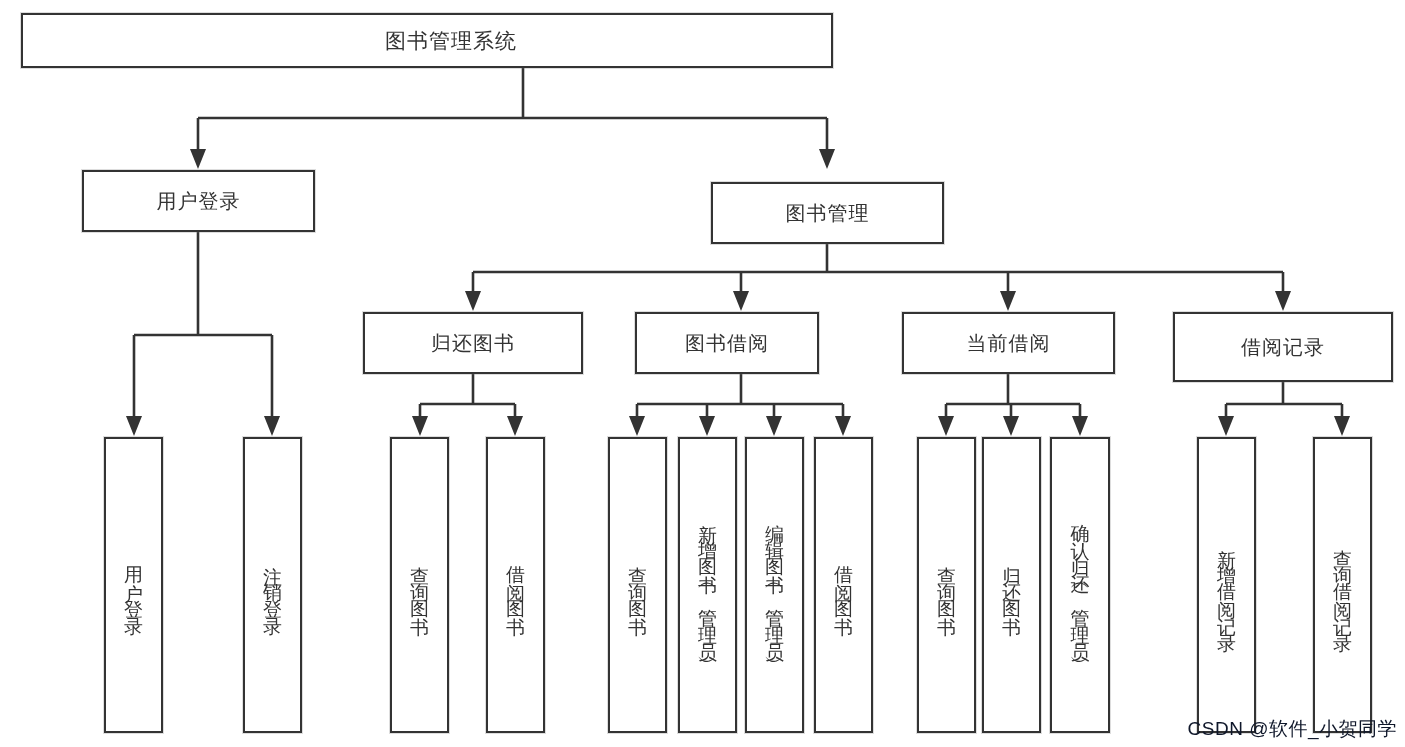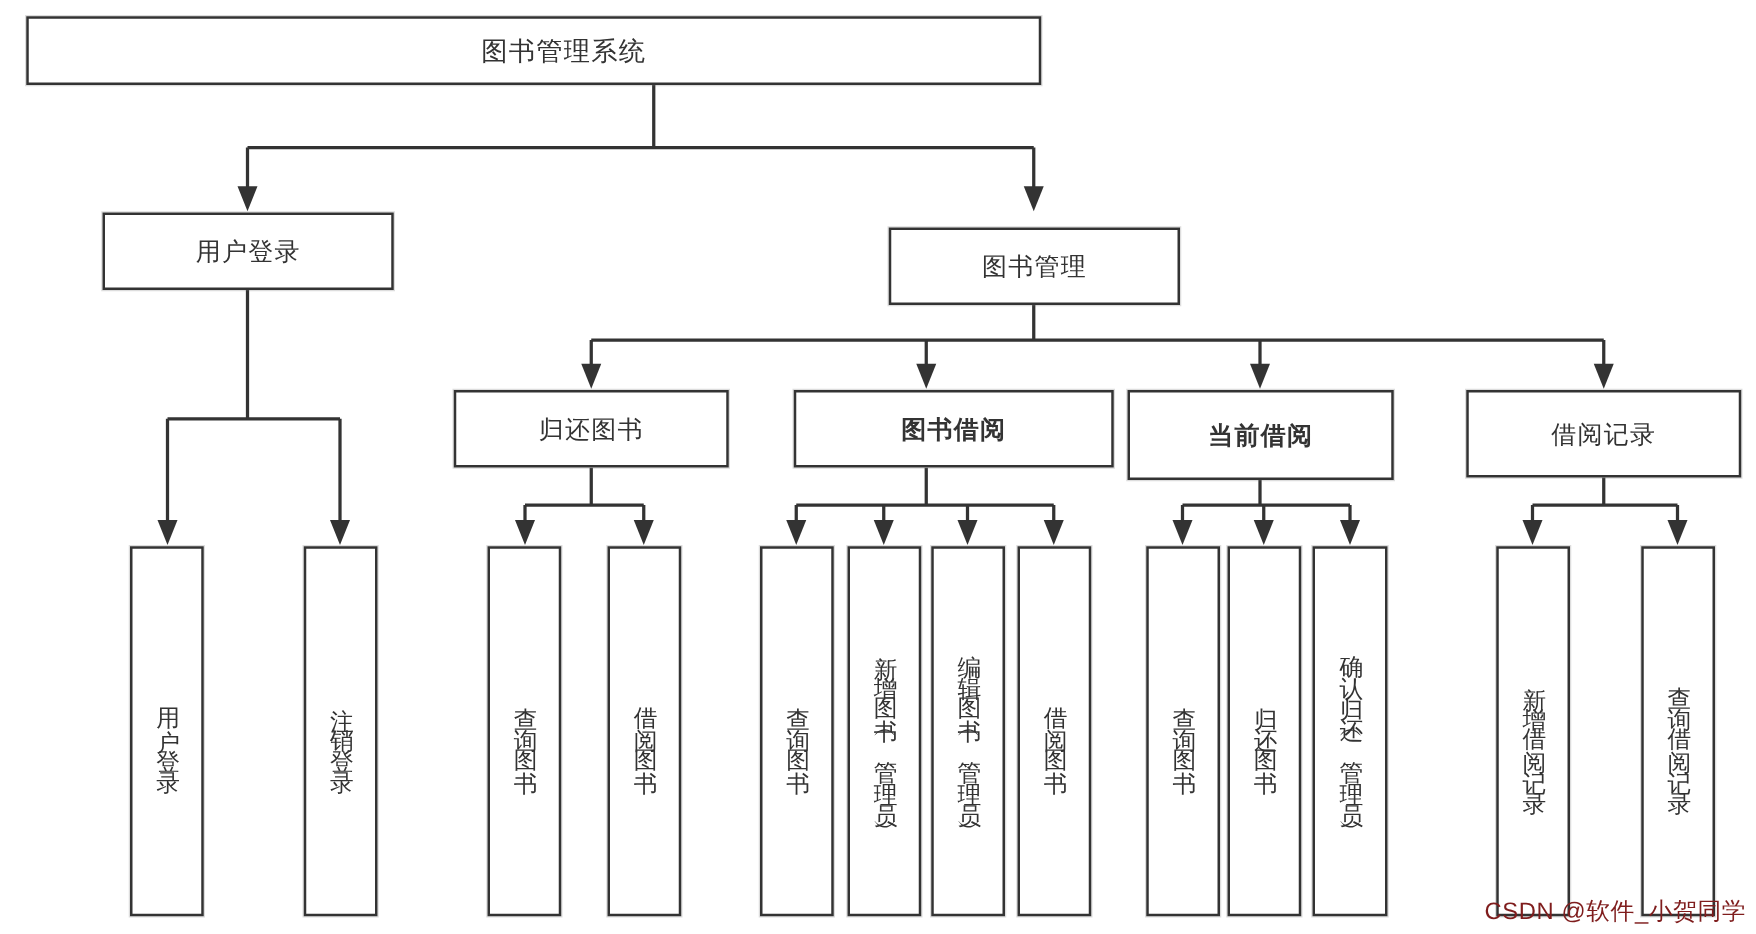--- a/index.html
+++ b/index.html
@@ -49,21 +49,21 @@
     letter-spacing: 17px;
     line-height: 38px;
     white-space: nowrap;
   }
   .watermark {
     position: absolute;
     z-index: 3;
     right: 8px;
     top: 716px;
     font-size: 19px;
-    color: #7f1d1d;
+    color: #0f172a;
     letter-spacing: 0.5px;
   }
 </style>
 </head>
 <body>
 
 <div id="canvas">
 
   <svg id="edges" viewBox="0 0 1405 747" xmlns="http://www.w3.org/2000/svg">
     <path d="M523 68 V118 M198 118 H827 M198 118 V152 M827 118 V152"></path>
@@ -93,22 +93,22 @@
     <polygon points="1218,416 1234,416 1226,436"></polygon>
     <polygon points="1334,416 1350,416 1342,436"></polygon>
   </svg>
 
   <div class="box hbox root-box">图书管理系统</div>
 
   <div class="box hbox" style="left:82px; top:170px; width:233px; height:62px;">用户登录</div>
   <div class="box hbox" style="left:711px; top:170px; width:233px; height:62px;margin-top:12px;">图书管理</div>
 
   <div class="box hbox" style="left:363px; top:312px; width:220px; height:62px;">归还图书</div>
-  <div class="box hbox" style="left:635px; top:312px; width:256px; height:62px;font-weight:bold;">图书借阅</div>
-  <div class="box hbox" style="left:902px; top:312px; width:213px; height:72px;font-weight:bold;">当前借阅</div>
+  <div class="box hbox" style="left:635px; top:312px; width:184px; height:62px;">图书借阅</div>
+  <div class="box hbox" style="left:902px; top:312px; width:213px; height:62px;">当前借阅</div>
   <div class="box hbox" style="left:1173px; top:312px; width:220px; height:70px;">借阅记录</div>
 
   <div class="box leaf" style="left:104px;">
     <span>用户登录</span>
   </div>
   <div class="box leaf" style="left:243px;">
     <span>注销登录</span>
   </div>
 
   <div class="box leaf" style="left:390px;">

